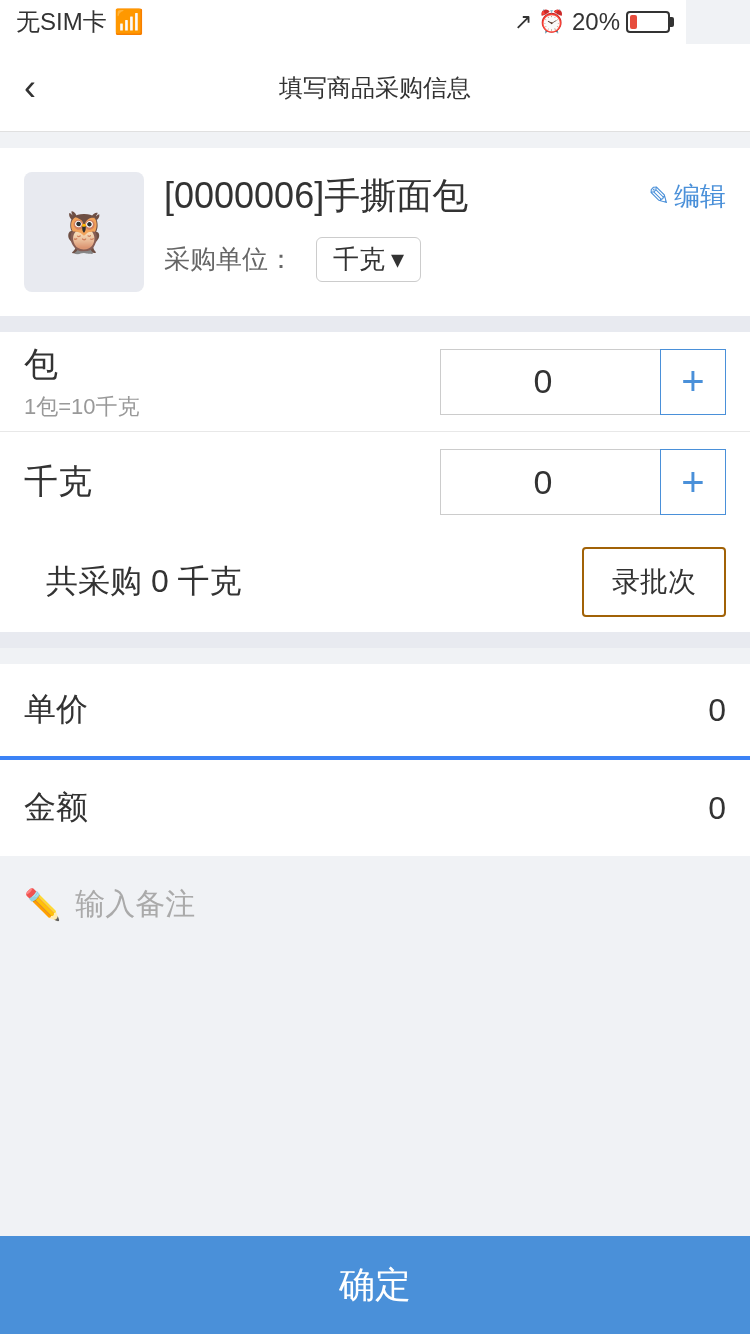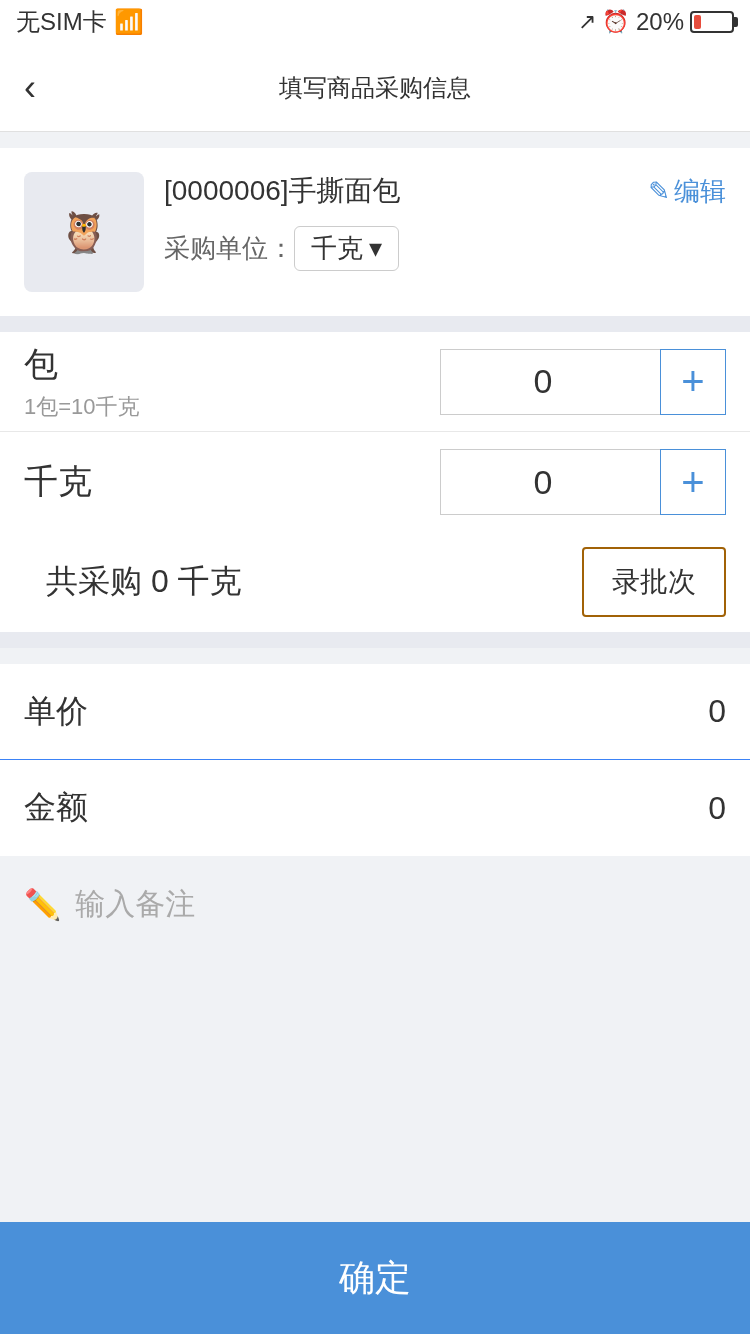--- a/index.html
+++ b/index.html
@@ -8,21 +8,21 @@
       width: 750px;
       min-height: 1334px;
       font-family: -apple-system, "PingFang SC", "Helvetica Neue", Arial, sans-serif;
       background: #f0f2f5;
       font-size: 28px;
       color: #333;
     }
 
     
     .status-bar {
-      width: 750px;
+      width: 686px;
       height: 44px;
       background: #fff;
       display: flex;
       align-items: center;
       justify-content: space-between;
       padding: 0 16px;
       font-size: 24px;
       color: #333;
     }
     .status-left { display: flex; align-items: center; gap: 8px; }
@@ -99,42 +99,42 @@
     .product-info {
       flex: 1;
     }
     .product-title-row {
       display: flex;
       justify-content: space-between;
       align-items: center;
       margin-bottom: 16px;
     }
     .product-name {
-      font-size: 28px;
+      font-size: 36px;
       color: #333;
       font-weight: 500;
     }
     .edit-link {
       color: #4a90d9;
       font-size: 26px;
       display: flex;
       align-items: center;
       gap: 4px;
     }
     .purchase-unit-row {
       display: flex;
       justify-content: space-between;
       align-items: center;
     }
     .purchase-unit-label {
       font-size: 26px;
       color: #666;
       display: flex;
       align-items: center;
-      gap: 0;
+      gap: 22px;
     }
     .unit-select {
       border: 1px solid #ccc;
       border-radius: 6px;
       padding: 4px 16px;
       font-size: 26px;
       color: #333;
       background: #fff;
       display: inline-flex;
       align-items: center;
@@ -241,21 +241,21 @@
     .price-section {
       background: #fff;
       margin-top: 16px;
     }
     .price-row {
       display: flex;
       align-items: center;
       justify-content: space-between;
       padding: 0 24px;
       height: 96px;
-      border-bottom: 1px solid #3b82f6;
+      border-bottom: 4px solid #3b82f6;
     }
     .price-row:last-child {
       border-bottom: none;
     }
     .price-label {
       font-size: 32px;
       color: #333;
     }
     .price-value {
       font-size: 32px;
@@ -283,21 +283,21 @@
     
     .empty-space {
       flex: 1;
       background: #f0f2f5;
       min-height: 320px;
     }
 
     
     .confirm-btn {
       width: 750px;
-      height: 112px;
+      height: 98px;
       background: #4a90d9;
       border: none;
       font-size: 36px;
       color: #fff;
       cursor: pointer;
       display: flex;
       align-items: center;
       justify-content: center;
       position: fixed;
       bottom: 0;

